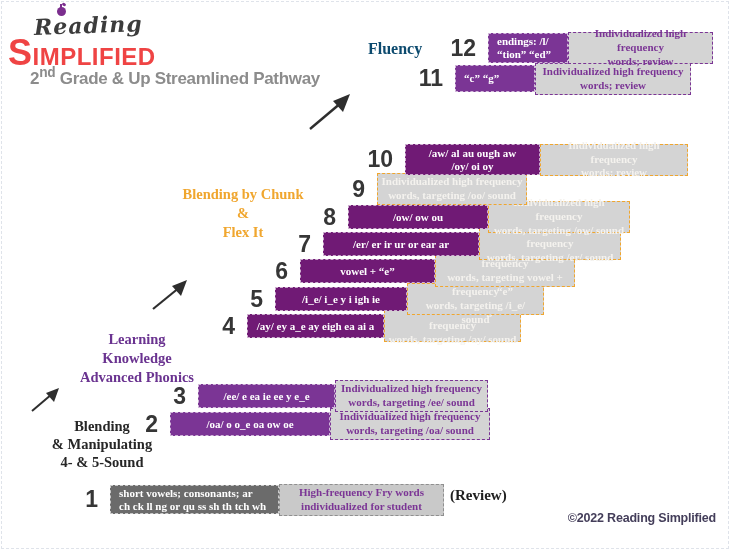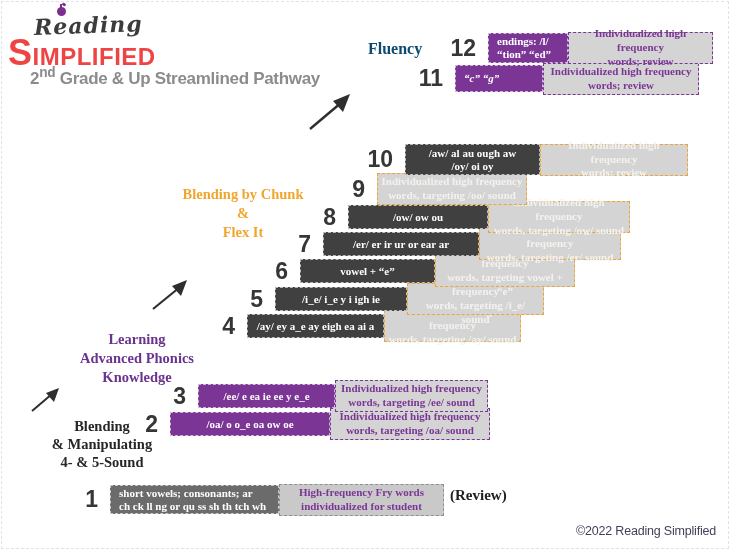--- a/index.html
+++ b/index.html
@@ -45,32 +45,32 @@
   }
   .mainbox,.notebox{
     height:100%;box-sizing:border-box;display:flex;align-items:center;justify-content:center;
     font-family:"Liberation Serif",serif;font-weight:bold;white-space:pre-line;text-align:center;
   }
   .mainbox{font-size:11px;line-height:1.18;padding:1px 4px;border:1px dashed rgba(255,255,255,0.65);}
   .notebox{font-size:11px;line-height:1.25;padding:15px 3px;background:#d4d4d4;}
 
   .theme-purple .mainbox{background:#7b3595;color:#ffffff;}
   .theme-purple .notebox{color:#7b3595;border:1px dashed #7b3595;}
-  .theme-orange .mainbox{background:#404040;color:#ffffff;}
+  .theme-orange .mainbox{background:#701a75;color:#ffffff;}
   .theme-orange .notebox{color:#f4f2ee;border:1px dashed #f0a62e;}
   .theme-gray .mainbox{background:#6b6b6b;color:#ffffff;}
   .theme-gray .notebox{background:#c9c9c9;color:#7b3595;border:1px dashed #8f8f8f;}
   .align-left .mainbox{justify-content:flex-start;text-align:left;padding-left:8px;}
 
   .review{
     position:absolute;left:450px;top:487px;font-family:"Liberation Serif",serif;
     font-size:15px;font-weight:600;color:#1f1f1f;
   }
   .copyright{
-    position:absolute;right:14px;top:524px;font-weight:normal;font-size:12.5px;
+    position:absolute;right:14px;top:511px;font-weight:bold;font-size:12.5px;
     color:#443e5a;letter-spacing:-0.2px;
   }
   .arrow{position:absolute;}
 </style>
 </head>
 <body>
 
 <div class="frame"></div>
 
 <div class="logo">
@@ -83,22 +83,22 @@
 <div class="sec-label lbl-fluency">Fluency</div>
 
 <div class="sec-label lbl-chunk">
   <div>Blending by Chunk</div>
   <div>&amp;</div>
   <div>Flex It</div>
 </div>
 
 <div class="sec-label lbl-phonics">
   <div>Learning</div>
+  <div>Knowledge</div>
   <div>Advanced Phonics</div>
-  <div>Knowledge</div>
 </div>
 
 <div class="sec-label lbl-blend">
   <div>Blending</div>
   <div>&amp; Manipulating</div>
   <div>4- &amp; 5-Sound</div>
 </div>
 
 <svg class="arrow" style="left:306px;top:92px;" width="48" height="40" viewBox="0 0 48 40">
   <path d="M4 37 L36 10" stroke="#2e2e2e" stroke-width="2.4" fill="none"></path>
@@ -179,21 +179,21 @@
 <div class="row theme-orange" style="left:361px;top:144px;height:31px;">
   <span class="num">10</span>
   <div class="mainbox" style="width:135px;">/aw/ al au ough aw
 /oy/ oi oy</div>
   <div class="notebox" style="width:148px;">Individualized high frequency
 words; review</div>
 </div>
 
 <div class="row theme-purple align-left" style="left:411px;top:65px;height:27px;">
   <span class="num">11</span>
-  <div class="mainbox" style="width:88px;font-style:italic;">“c” “g”</div>
+  <div class="mainbox" style="width:80px;">“c” “g”</div>
   <div class="notebox" style="width:156px;">Individualized high frequency
 words; review</div>
 </div>
 
 <div class="row theme-purple align-left" style="left:444px;top:33px;height:30px;">
   <span class="num">12</span>
   <div class="mainbox" style="width:80px;">endings: /l/
 “tion” “ed”</div>
   <div class="notebox" style="width:145px;">Individualized high frequency
 words; review</div>

